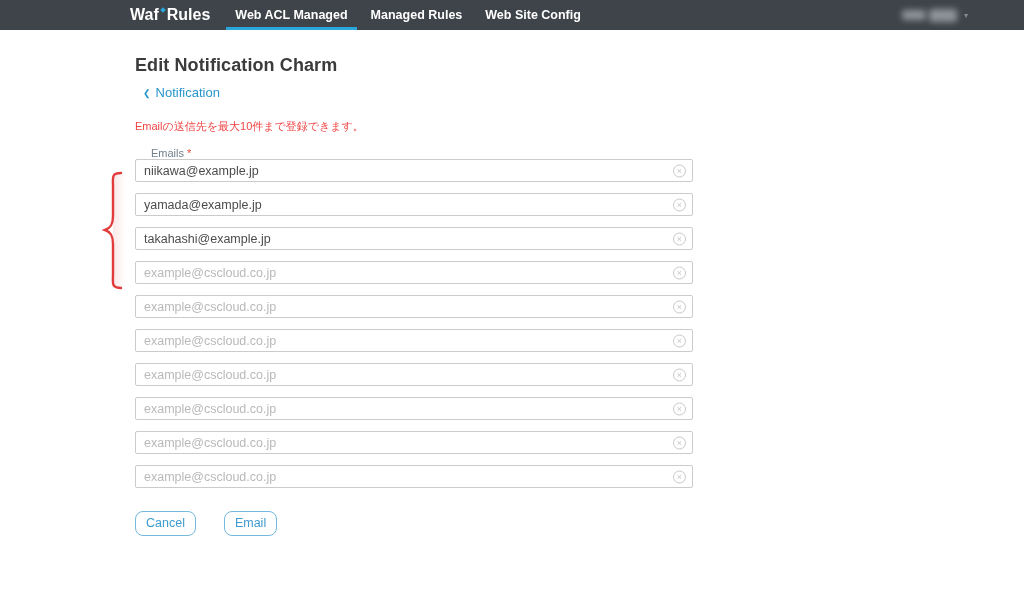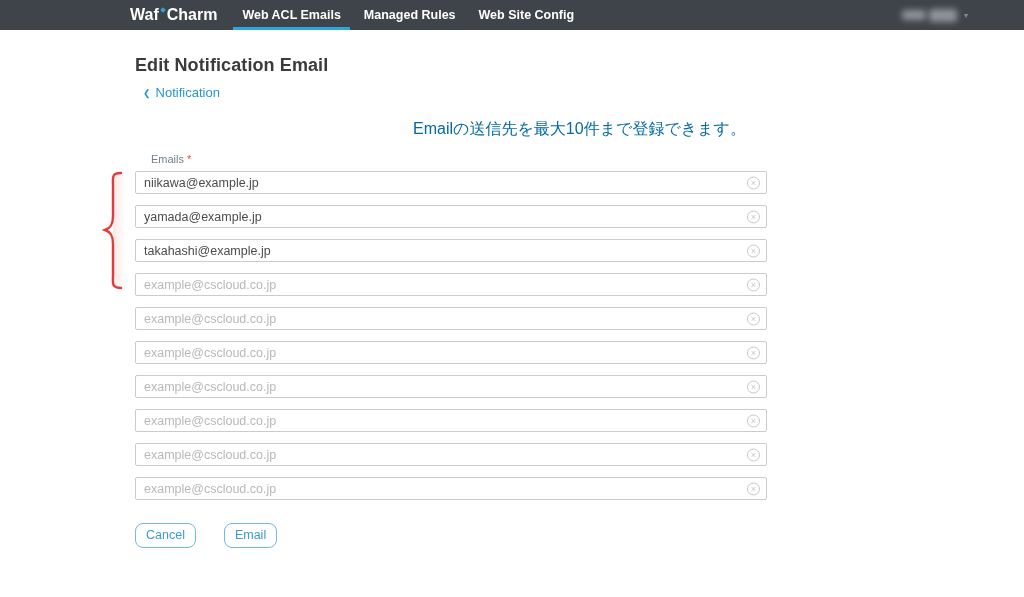--- a/index.html
+++ b/index.html
@@ -46,27 +46,27 @@
 
   
   .main { position: relative; padding: 25px 0 0 135px; }
   .page-title { margin: 0; font-size: 18px; font-weight: 700; color: #3b3b3b; letter-spacing: 0.1px; }
   .back-link {
     margin: 9px 0 0 8px; width: max-content;
     display: flex; align-items: center; gap: 5px;
     color: #2796cb; font-size: 13px; cursor: pointer;
   }
   .chevron-left { font-size: 9px; line-height: 1; padding-top: 1px; }
-  .description { margin-top: 19px; font-size: 16px; color: #0369a1; text-align: center; }
+  .description { margin-top: 19px; font-size: 11px; color: #ef4444; }
 
   .form-area { margin-top: 13px; position: relative; }
-  .field-label { font-size: 11px; color: #72808c; margin-bottom: 6px; padding-left: 16px; }
+  .field-label { font-size: 11px; color: #72808c; margin-bottom: 0; padding-left: 16px; }
   .required { color: #e74c3c; margin-left: 3px; }
 
-  .email-row { position: relative; width: 632px; margin-bottom: 11px; }
+  .email-row { position: relative; width: 558px; margin-bottom: 11px; }
   .email-input {
     width: 100%; height: 23px;
     border: 1px solid #cbcbcb; border-radius: 2px;
     padding: 0 26px 0 8px;
     font-size: 12.5px; color: #4c4c4c;
     font-family: "Liberation Sans", sans-serif;
     outline: none; background: #fff;
   }
   .email-input::placeholder { color: #b9b9b9; opacity: 1; }
   .clear-btn {
@@ -86,37 +86,37 @@
   
   .annotation-brace { position: absolute; left: 102px; top: 141px; pointer-events: none; }
 </style>
 </head>
 <body>
 
 <div class="nav">
   <div class="logo">
       <span>Waf</span>
       <span class="logo-dot"></span>
-      <span>Charm</span>
+      <span>Rules</span>
     </div>
 
-  <div class="tab active">Web ACL Emails</div>
+  <div class="tab active">Web ACL Managed</div>
   <div class="tab">Managed Rules</div>
   <div class="tab">Web Site Config</div>
 
   <div class="user-menu">
     <span class="blob b1"></span>
     <span class="blob b2"></span>
     <span class="caret-down">▾</span>
   </div>
 </div>
 
 <div class="main">
 
-  <h1 class="page-title">Edit Notification Email</h1>
+  <h1 class="page-title">Edit Notification Charm</h1>
 
   <div class="back-link">
     <span class="chevron-left">❮</span>
     <span>Notification</span>
   </div>
 
   <div class="description">Emailの送信先を最大10件まで登録できます。</div>
 
   <div class="form-area">
     <div class="field-label"><span>Emails</span><span class="required">*</span></div>

